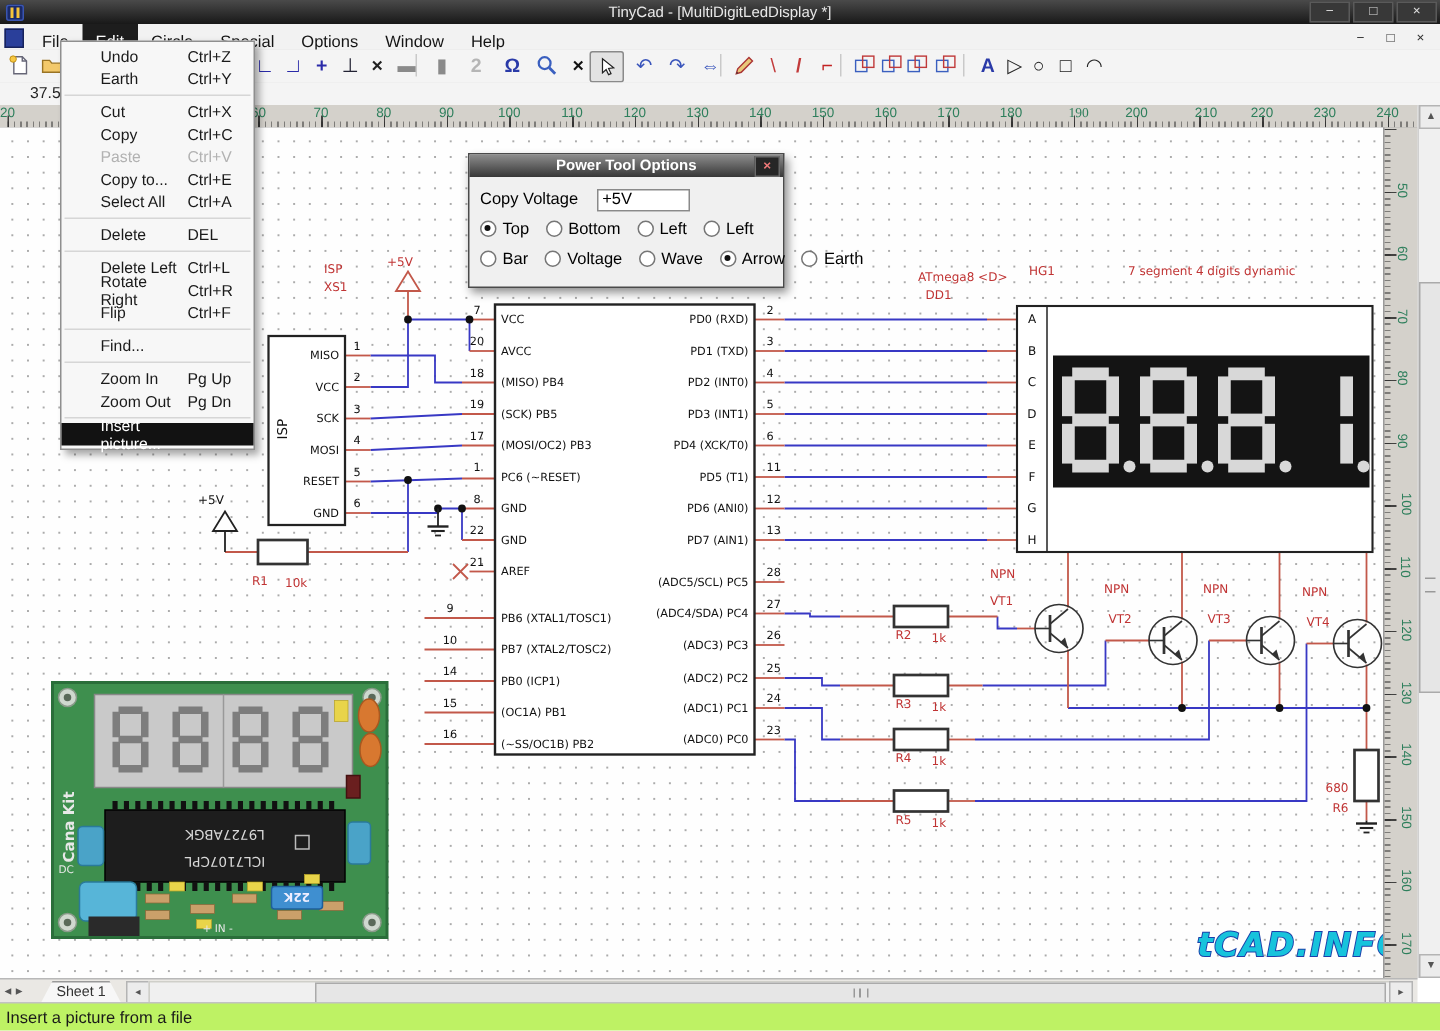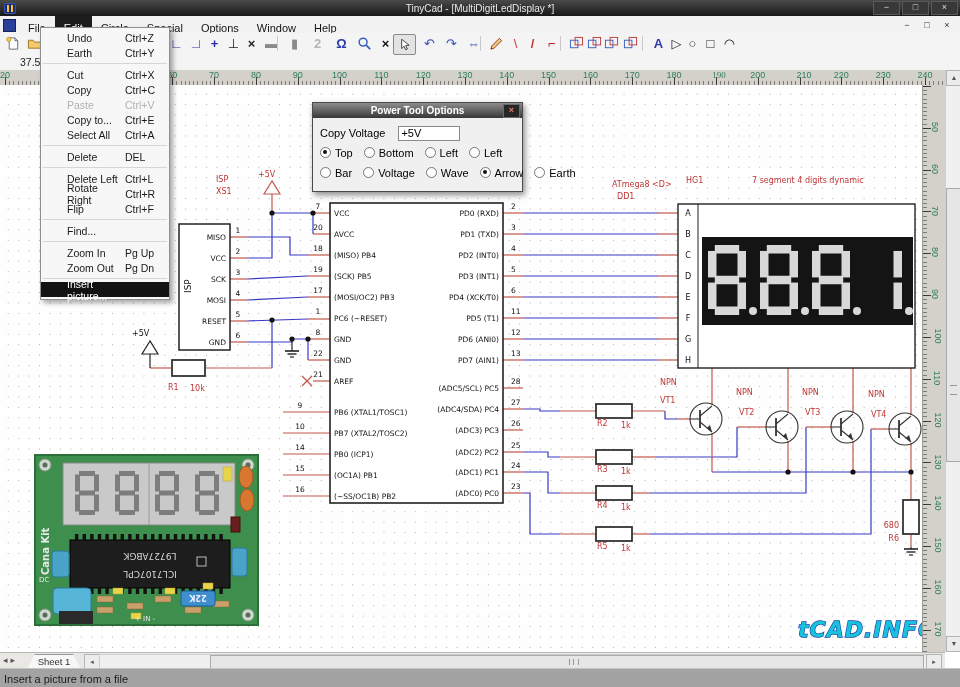--- a/index.html
+++ b/index.html
@@ -70,21 +70,21 @@
   .tab-nav{position:absolute;left:3px;top:2px;letter-spacing:3px;color:#555;font-size:9px;}
   .sheet-tab{position:absolute;left:26px;top:1px;width:54px;height:15px;background:#f7f7f7;
     border:1px solid #999;clip-path:polygon(16% 0,84% 0,100% 100%,0 100%);
     text-align:center;line-height:14px;font-size:9.5px;}
   .h-left-btn{left:84px;top:1px;}
   .h-track{position:absolute;left:99px;top:1px;width:826px;height:14px;background:#f0f0f0;border:1px solid #cfcfc9;}
   .h-thumb{position:absolute;left:110px;top:0px;width:712px;height:12px;background:#e6e6e6;border:1px solid #aaa;}
   .h-grip{position:absolute;left:358px;top:3px;width:8px;height:6px;
     border-left:1px solid #999;border-right:1px solid #999;background:linear-gradient(90deg,transparent 3px,#999 3px,#999 4px,transparent 4px);}
   .h-right-btn{left:926px;top:1px;}
-  .statusbar{position:absolute;left:0;top:668px;right:0;height:19px;background:#a3a3a3;
+  .statusbar{position:absolute;left:0;top:668px;right:0;height:19px;background:#bef264;
     border-top:1px solid #c2c2c2;display:flex;align-items:center;padding-left:4px;font-size:11px;color:#1a1a1a;}
   
   .editmenu{position:absolute;left:40px;top:27px;width:128px;background:#f7f7f7;
     border:1px solid #8f8f8f;box-shadow:3px 3px 5px rgba(0,0,0,.35);padding:2px 0;z-index:60;}
   .mi{height:15px;display:flex;align-items:center;font-size:10.5px;padding:0 4px 0 26px;color:#1a1a1a;}
   .mi .sc{margin-left:auto;width:40px;text-align:left;}
   .mi.disabled{color:#b2b2b2;}
   .mi.hl{background:#121212;color:#fff;}
   .msep{height:1px;background:#d6d6d6;margin:3px 2px;}
   

